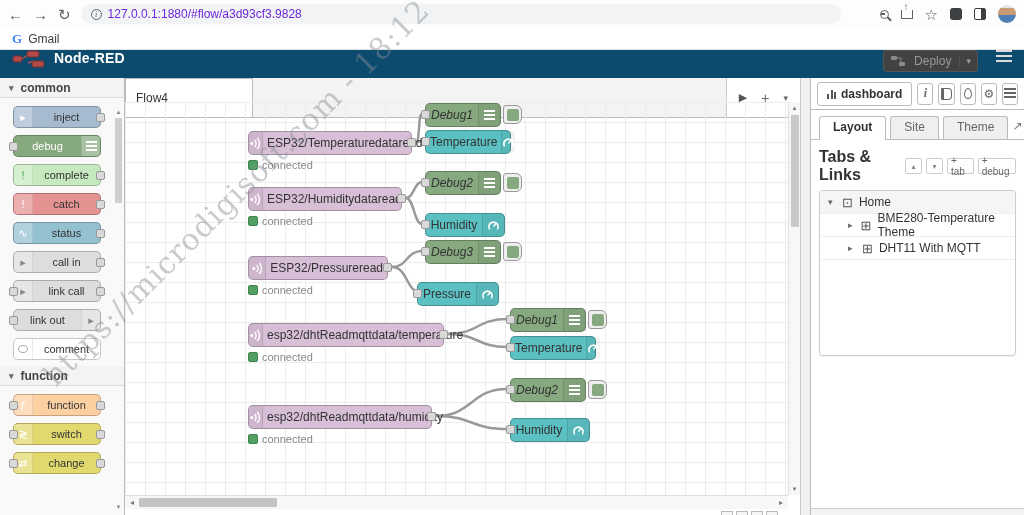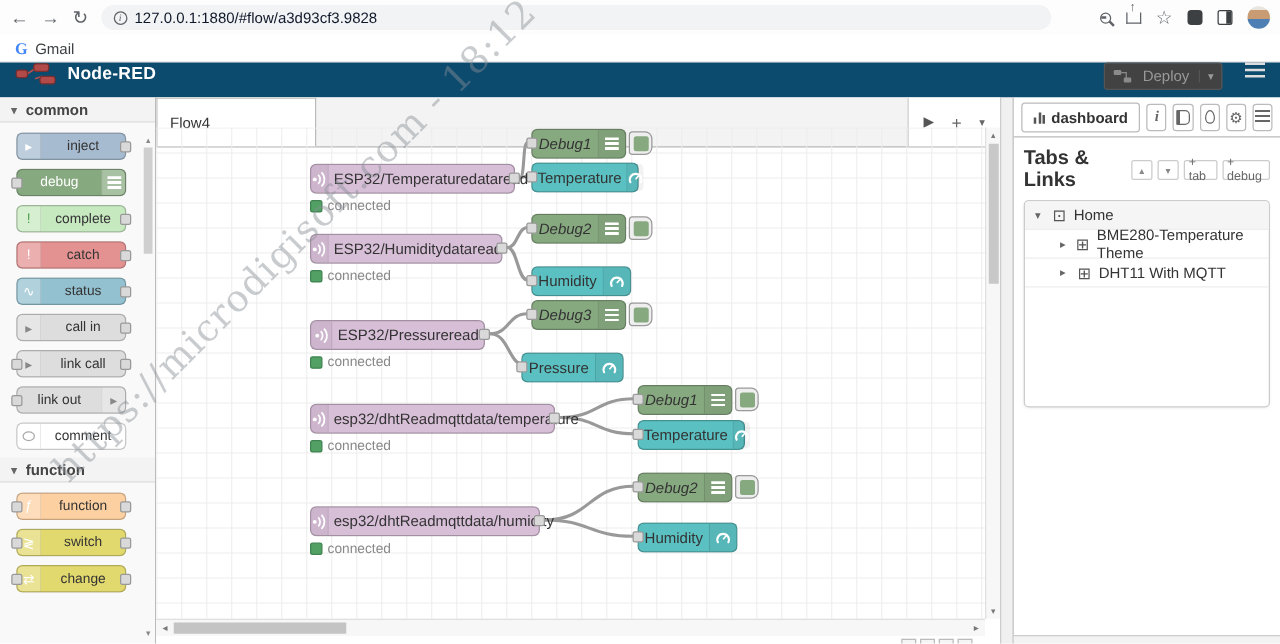--- a/index.html
+++ b/index.html
@@ -2,21 +2,21 @@
 <html><head>
 <meta charset="utf-8">
 <style>
 *{box-sizing:border-box;margin:0;padding:0}
 body{width:1024px;height:515px;overflow:hidden;font-family:"Liberation Sans",sans-serif;font-size:13px;position:relative;background:#fff}
 
 .browser{height:28px;background:#fdfdfd;display:flex;align-items:center;padding:0 8px;gap:10px}
 .bicon{color:#5f6368;font-size:15px;line-height:1;cursor:pointer}
 .urlbar{flex:1;max-width:760px;height:20px;background:#f1f3f4;border-radius:10px;display:flex;align-items:center;padding:0 10px;gap:6px}
 .circle-i{width:11px;height:11px;border:1px solid #5f6368;border-radius:50%;color:#5f6368;font-size:8px;display:flex;align-items:center;justify-content:center;font-style:italic;font-family:"Liberation Serif",serif}
-.url{color:#0f172a;font-size:12px}
+.url{color:#6d28d9;font-size:12px}
 .righticons{display:flex;align-items:center;gap:12px;margin-left:auto}
 .mag{width:9px;height:9px;border:1.6px solid #5f6368;border-radius:50%;position:relative;display:inline-block}
 .mag::after{content:"";position:absolute;width:5px;height:1.6px;background:#5f6368;transform:rotate(45deg);right:-4px;bottom:-2px}
 .mag.minus::before{content:"";position:absolute;width:4px;height:1.5px;background:#5f6368;top:2.8px;left:0.8px}
 .shareicon{width:12px;height:9px;border:1.5px solid #5f6368;border-top:none;position:relative;display:inline-block}
 .shareicon::after{content:"↑";position:absolute;top:-9px;left:2px;color:#5f6368;font-size:10px}
 .puzzle{width:12px;height:12px;background:#3c4043;border-radius:3px;display:inline-block}
 .sbsq{width:12px;height:12px;border:1.6px solid #3c4043;border-radius:2px;position:relative;display:inline-block}
 .sbsq::after{content:"";position:absolute;right:0;top:0;bottom:0;width:4px;background:#3c4043}
 .avatar{width:18px;height:18px;border-radius:50%;background:linear-gradient(180deg,#e8e4de 0 15%,#c89b72 15% 55%,#4d7fb5 55%);display:inline-block}
@@ -496,20 +496,26 @@
           <span class="bookicon"></span>
         </div>
       <div class="sb-ibtn">
           <span class="bugicon"></span>
         </div>
       <div class="sb-ibtn">⚙</div>
       <div class="sb-ibtn">
           <span class="dbicon"></span>
         </div>
     </div>
+    <div class="sb-tabs">
+      <div class="sb-tab active">Layout</div>
+      <div class="sb-tab">Site</div>
+      <div class="sb-tab">Theme</div>
+      <span class="extlink">↗</span>
+    </div>
     <div class="sb-sec">
       <span class="sb-sec-title">Tabs &amp; Links</span>
       <span class="mini">▴</span>
       <span class="mini">▾</span>
       <span class="mini txt">+ tab</span>
       <span class="mini txt">+ debug</span>
     </div>
     <div class="tree">
       <div class="trow root">
         <span class="tchev">▾</span>

